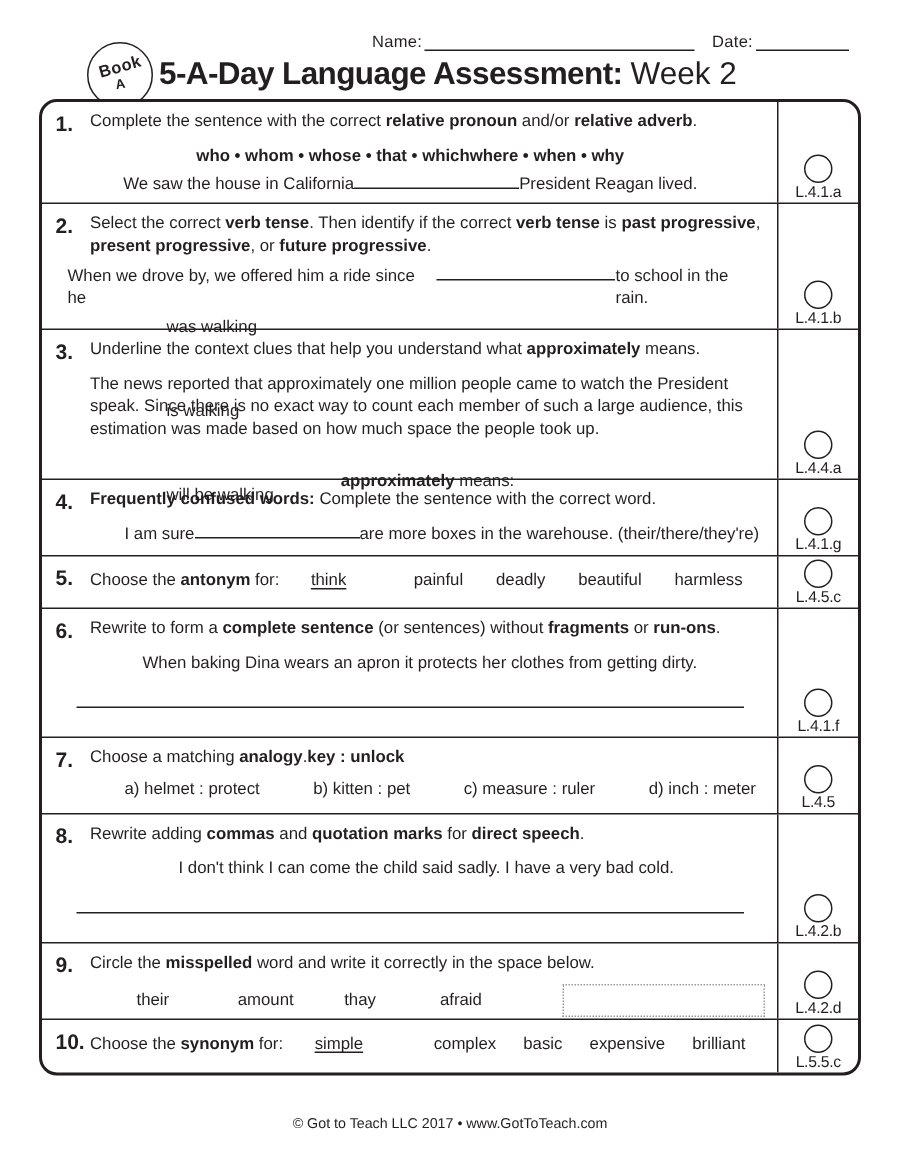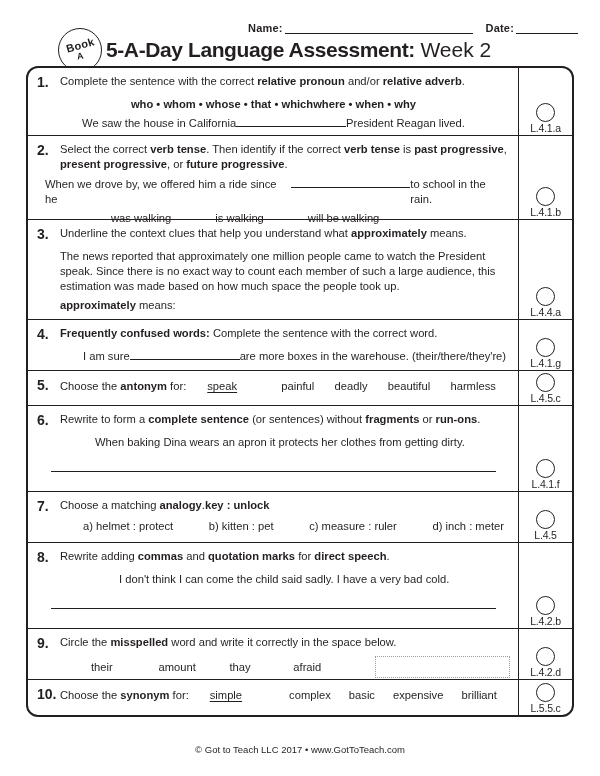--- a/index.html
+++ b/index.html
@@ -19,24 +19,24 @@
   
   .header {
     position: relative;
     height: 62px;
     padding: 0;
   }
   .nameline {
     position: absolute;
     top: 22px;
     left: 248px;
-    right: 22px;
+    right: 34px;
     display: flex;
     font-size: 11px;
-    font-weight: 700;
+    font-weight: 400;
     letter-spacing: .2px;
   }
   .nameline .lbl { white-space: nowrap; padding-right: 2px; }
   .nameline .rule {
     border-bottom: 1.3px solid #231f20;
     height: 11px;
   }
   .rule-name { flex: 1 1 auto; margin-right: 12px; }
   .rule-date { flex: 0 0 62px; }
 
@@ -150,21 +150,21 @@
     flex: 1 1 auto;
   }
   b, strong { font-weight: 700; }
 
   .sub {
     font-size: 11.2px;
     line-height: 1.35;
   }
   .indent { padding-left: 23px; }
   .pad6 { margin-top: 6px; }
-  .pad4 { margin-top: 4px; }
+  .pad4 { margin-top: 20px; text-align: center; }
   .center { text-align: center; }
 
   .wordbank {
     font-weight: 700;
     font-size: 11.2px;
     display: flex;
     justify-content: center;
     margin-top: 7px;
   }
 
@@ -263,21 +263,21 @@
     <div class="qbody">
       <div class="qhead">
         <span class="qnum">2.</span>
         <span class="qtext"><span>Select the correct </span><b>verb tense</b><span>.  Then identify if the correct </span><b>verb tense</b><span> is </span><b>past progressive</b><span>, </span><b>present progressive</b><span>, or </span><b>future progressive</b><span>.</span></span>
       </div>
       <div class="sub pad6 inline-row" style="padding-left:8px;">
         <span>When we drove by, we offered him a ride since he</span>
           <span class="blank blank-w120"></span>
           <span>to school in the rain.</span>
       </div>
-      <div class="optrow" style="padding-left:74px; gap:44px;">
+      <div class="optrow" style="padding-left:74px; gap:44px;flex-direction:column;">
         <span>was walking</span>
         <span>is walking</span>
         <span>will be walking</span>
       </div>
     </div>
     <div class="qstd">
       <div class="bubble"></div>
       <div class="stdcode">L.4.1.b</div>
     </div>
   </div>
@@ -316,21 +316,21 @@
       <div class="stdcode">L.4.1.g</div>
     </div>
   </div>
 
   <div class="qrow" style="height:35px;">
     <div class="qbody">
       <div class="qhead" style="align-items:baseline;">
         <span class="qnum">5.</span>
         <span class="qtext spread" style="align-items:baseline;">
           <span style="white-space:nowrap;"><span>Choose the </span><b>antonym</b><span> for:</span></span>
-          <span class="u" style="margin-left:9px;">speak</span>
+          <span class="u" style="margin-left:9px;">think</span>
           <span style="flex:1 1 auto; display:flex; justify-content:space-around; padding-left:22px; padding-right:4px;">
             <span>painful</span>
             <span>deadly</span>
             <span>beautiful</span>
             <span>harmless</span>
           </span>
         </span>
       </div>
     </div>
     <div class="qstd">

